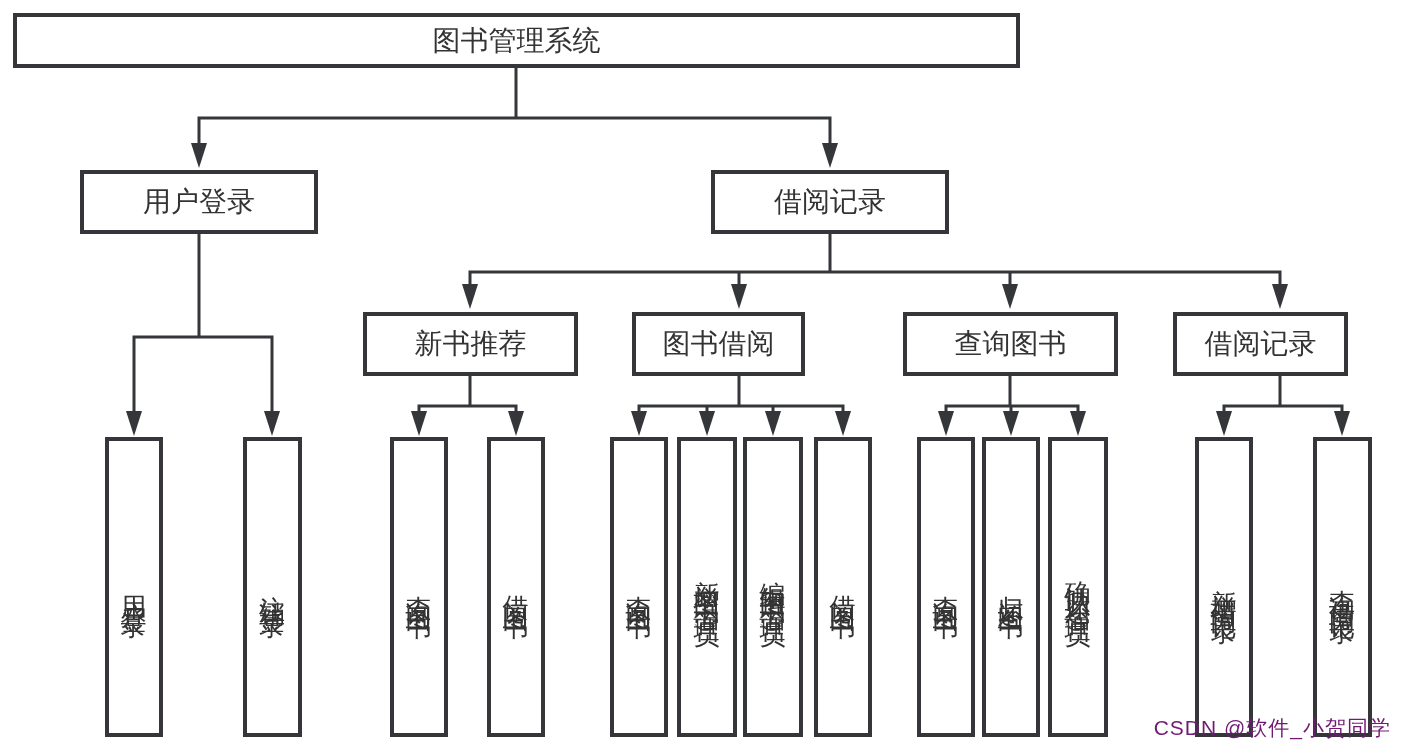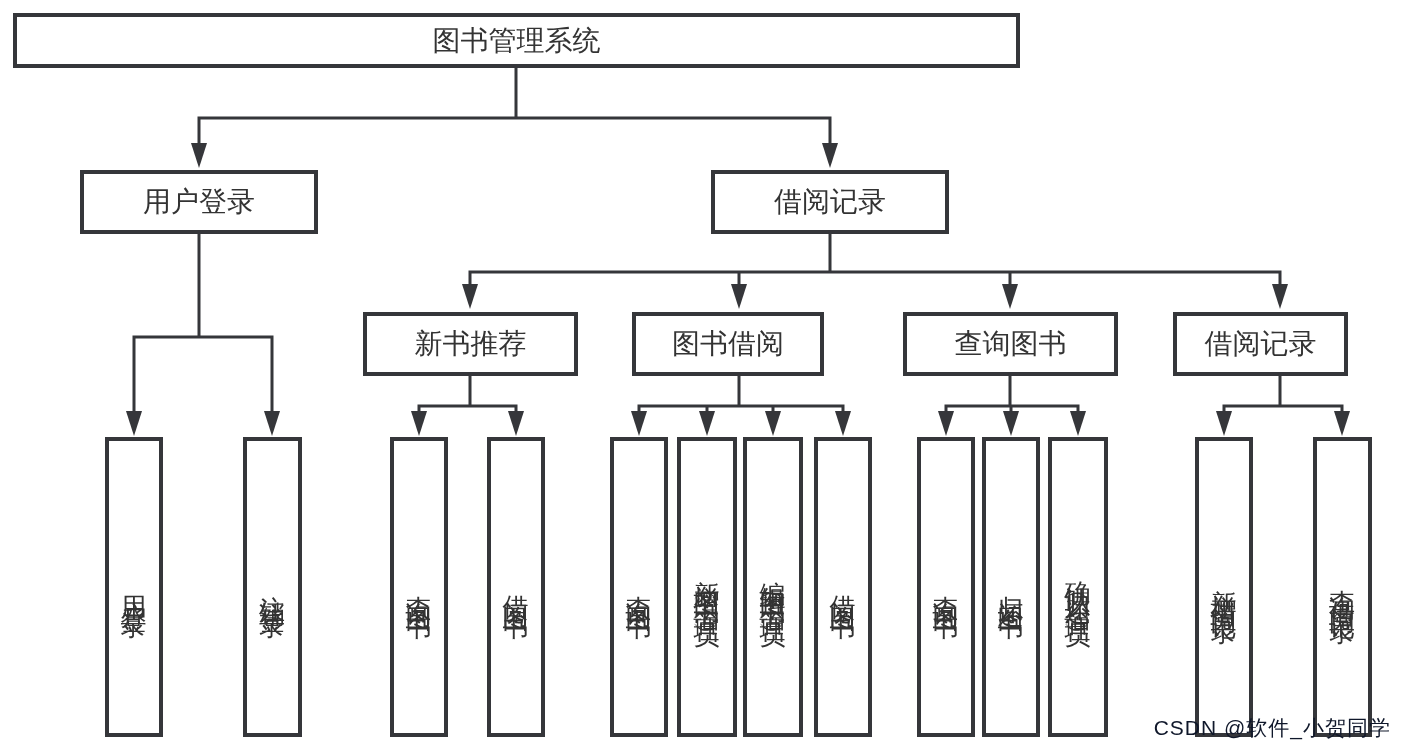--- a/index.html
+++ b/index.html
@@ -34,21 +34,21 @@
     text-orientation: mixed;
     font-size: 26px;
     letter-spacing: 6px;
     line-height: 1;
   }
   .watermark {
     position: absolute;
     right: 14px;
     top: 714px;
     font-size: 21px;
-    color: #0f172a;
+    color: #701a75;
     letter-spacing: 1px;
     white-space: nowrap;
   }
 </style>
 </head>
 <body>
 
 <div class="canvas">
 
   <svg class="connectors" viewBox="0 0 1405 747" xmlns="http://www.w3.org/2000/svg">
@@ -98,21 +98,21 @@
   <div class="node hbox" style="left:80px;top:170px;width:238px;height:64px">
     <span>用户登录</span>
   </div>
   <div class="node hbox" style="left:711px;top:170px;width:238px;height:64px">
     <span>借阅记录</span>
   </div>
 
   <div class="node hbox" style="left:363px;top:312px;width:215px;height:64px">
     <span>新书推荐</span>
   </div>
-  <div class="node hbox" style="left:632px;top:312px;width:192px;height:64px">
+  <div class="node hbox" style="left:632px;top:312px;width:173px;height:64px">
     <span>图书借阅</span>
   </div>
   <div class="node hbox" style="left:903px;top:312px;width:215px;height:64px">
     <span>查询图书</span>
   </div>
   <div class="node hbox" style="left:1173px;top:312px;width:175px;height:64px">
     <span>借阅记录</span>
   </div>
 
   <div class="node leaf" style="left:105px;top:437px;width:58px;height:300px">

